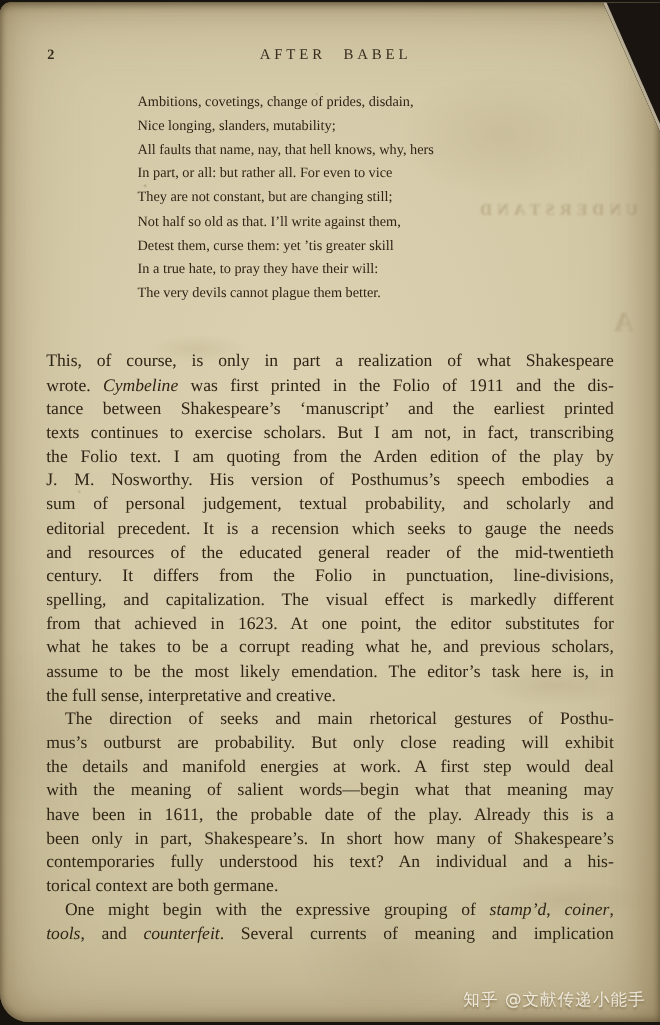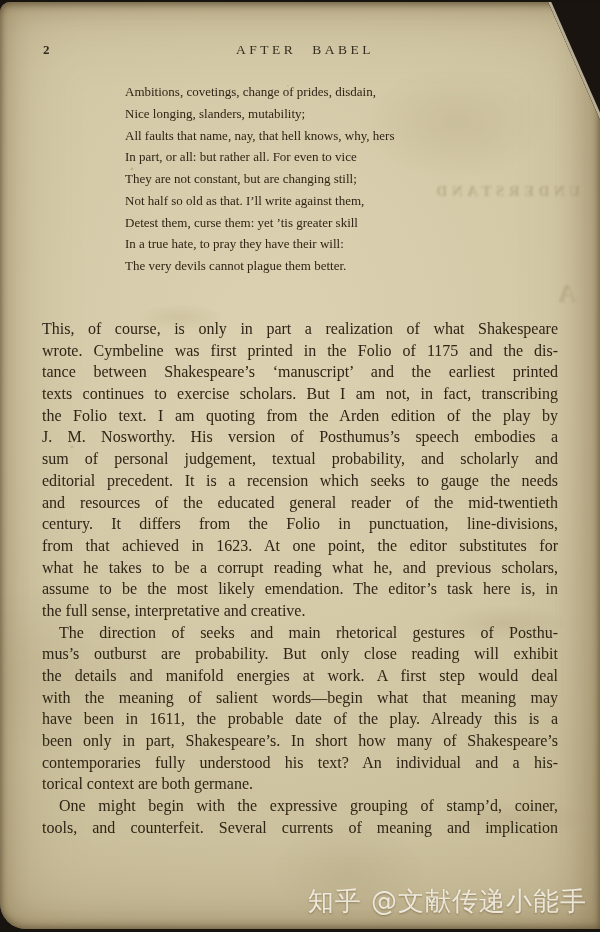--- a/index.html
+++ b/index.html
@@ -58,21 +58,21 @@
   .prose{
     position:absolute;left:42px;top:316px;width:516px;
     color:#2e2516;
   }
   .pline{
     height:21.7px;line-height:21.7px;font-size:16px;
     text-align:justify;text-align-last:justify;
   }
   .pline.indent{text-indent:17px;}
   .pline.last-left{text-align-last:left;}
-  .it{}
+  .it{font-style:italic;}
   
   .wedge{
     position:absolute;top:0;right:0;width:52px;height:118px;
     clip-path:polygon(0 0,100% 0,100% 100%);
     background:#191410;
     overflow:hidden;
   }
   .wedge-edge{
     position:absolute;left:0;top:0;width:3px;height:131px;
     transform-origin:0 0;transform:rotate(-23.8deg);
@@ -90,21 +90,21 @@
     opacity:.42;
   }
   .ghost-initial{
     top:278px;right:24px;
     font-weight:bold;font-size:25px;letter-spacing:2px;
     opacity:.30;
   }
   .watermark{
     position:absolute;right:13px;bottom:10px;
     font-family:"DejaVu Sans",sans-serif;
-    font-size:26px;
+    font-size:15px;
     color:rgba(255,253,246,.80);
     text-shadow:0 1px 2px rgba(115,95,58,.65);
     letter-spacing:1px;
   }
 </style>
 </head>
 <body>
 
 <div class="page">
   <span class="header-pagenum">2</span>
@@ -116,29 +116,30 @@
       <div class="vline">All faults that name, nay, that hell knows, why, hers</div>
       <div class="vline">In part, or all: but rather all. For even to vice</div>
       <div class="vline">They are not constant, but are changing still;</div>
       <div class="vline">Not half so old as that. I’ll write against them,</div>
       <div class="vline">Detest them, curse them: yet ’tis greater skill</div>
       <div class="vline">In a true hate, to pray they have their will:</div>
       <div class="vline">The very devils cannot plague them better.</div>
     </div>
   <div class="prose">
       <div class="pline"><span>This, of course, is only in part a realization of what Shakespeare</span></div>
-      <div class="pline"><span>wrote. </span><span class="it">Cymbeline</span><span> was first printed in the Folio of 1175 and the dis-</span></div>
+      <div class="pline"><span>wrote. </span><span class="it">Cymbeline</span><span> was first printed in the Folio of 1911 and the dis-</span></div>
       <div class="pline"><span>tance between Shakespeare’s ‘manuscript’ and the earliest printed</span></div>
       <div class="pline"><span>texts continues to exercise scholars. But I am not, in fact, transcribing</span></div>
       <div class="pline"><span>the Folio text. I am quoting from the Arden edition of the play by</span></div>
       <div class="pline"><span>J. M. Nosworthy. His version of Posthumus’s speech embodies a</span></div>
       <div class="pline"><span>sum of personal judgement, textual probability, and scholarly and</span></div>
       <div class="pline"><span>editorial precedent. It is a recension which seeks to gauge the needs</span></div>
       <div class="pline"><span>and resources of the educated general reader of the mid-twentieth</span></div>
       <div class="pline"><span>century. It differs from the Folio in punctuation, line-divisions,</span></div>
+      <div class="pline"><span>spelling, and capitalization. The visual effect is markedly different</span></div>
       <div class="pline"><span>from that achieved in 1623. At one point, the editor substitutes for</span></div>
       <div class="pline"><span>what he takes to be a corrupt reading what he, and previous scholars,</span></div>
       <div class="pline"><span>assume to be the most likely emendation. The editor’s task here is, in</span></div>
       <div class="pline last-left"><span>the full sense, interpretative and creative.</span></div>
       <div class="pline indent"><span>The direction of seeks and main rhetorical gestures of Posthu-</span></div>
       <div class="pline"><span>mus’s outburst are probability. But only close reading will exhibit</span></div>
       <div class="pline"><span>the details and manifold energies at work. A first step would deal</span></div>
       <div class="pline"><span>with the meaning of salient words—begin what that meaning may</span></div>
       <div class="pline"><span>have been in 1611, the probable date of the play. Already this is a</span></div>
       <div class="pline"><span>been only in part, Shakespeare’s. In short how many of Shakespeare’s</span></div>

